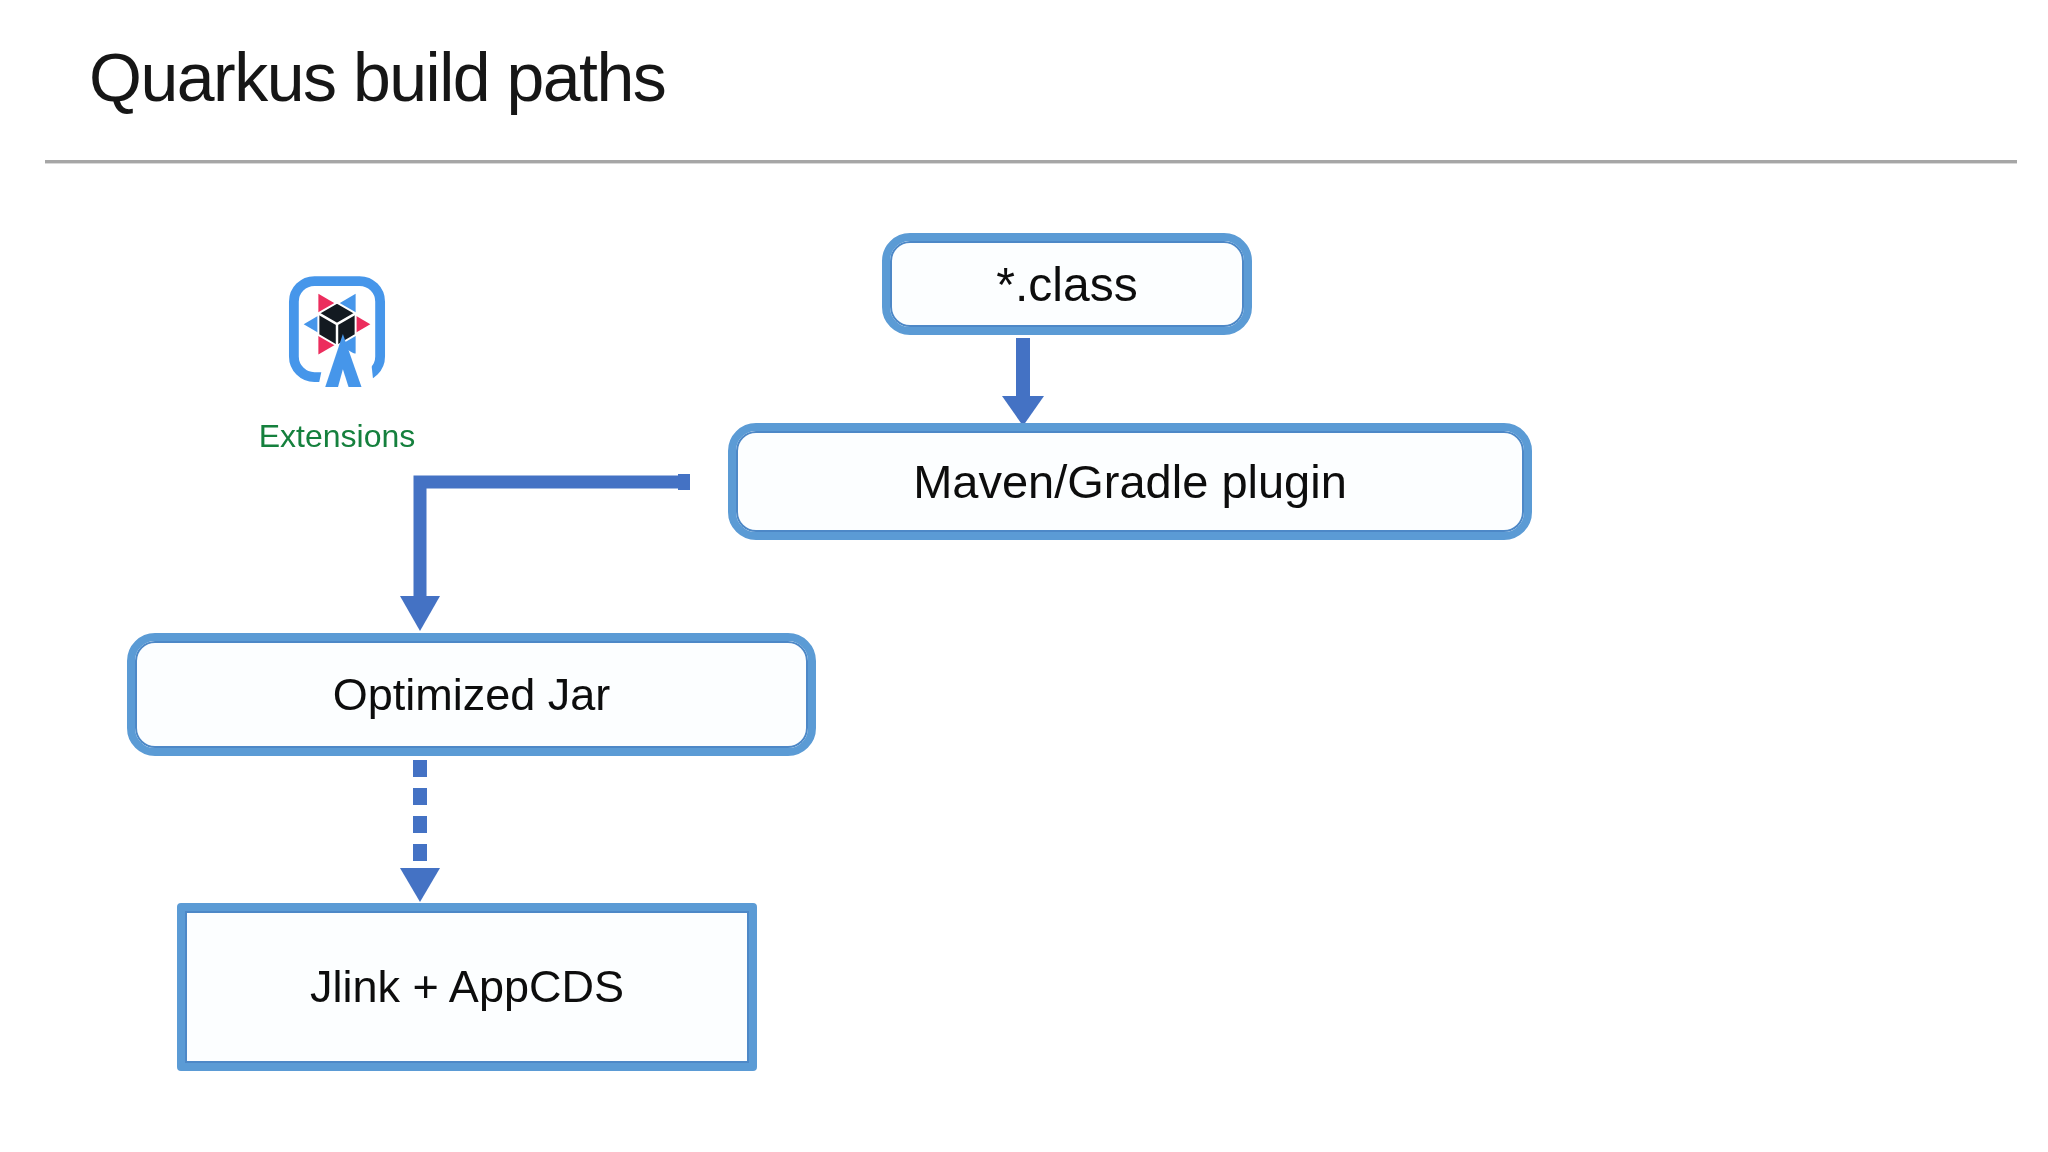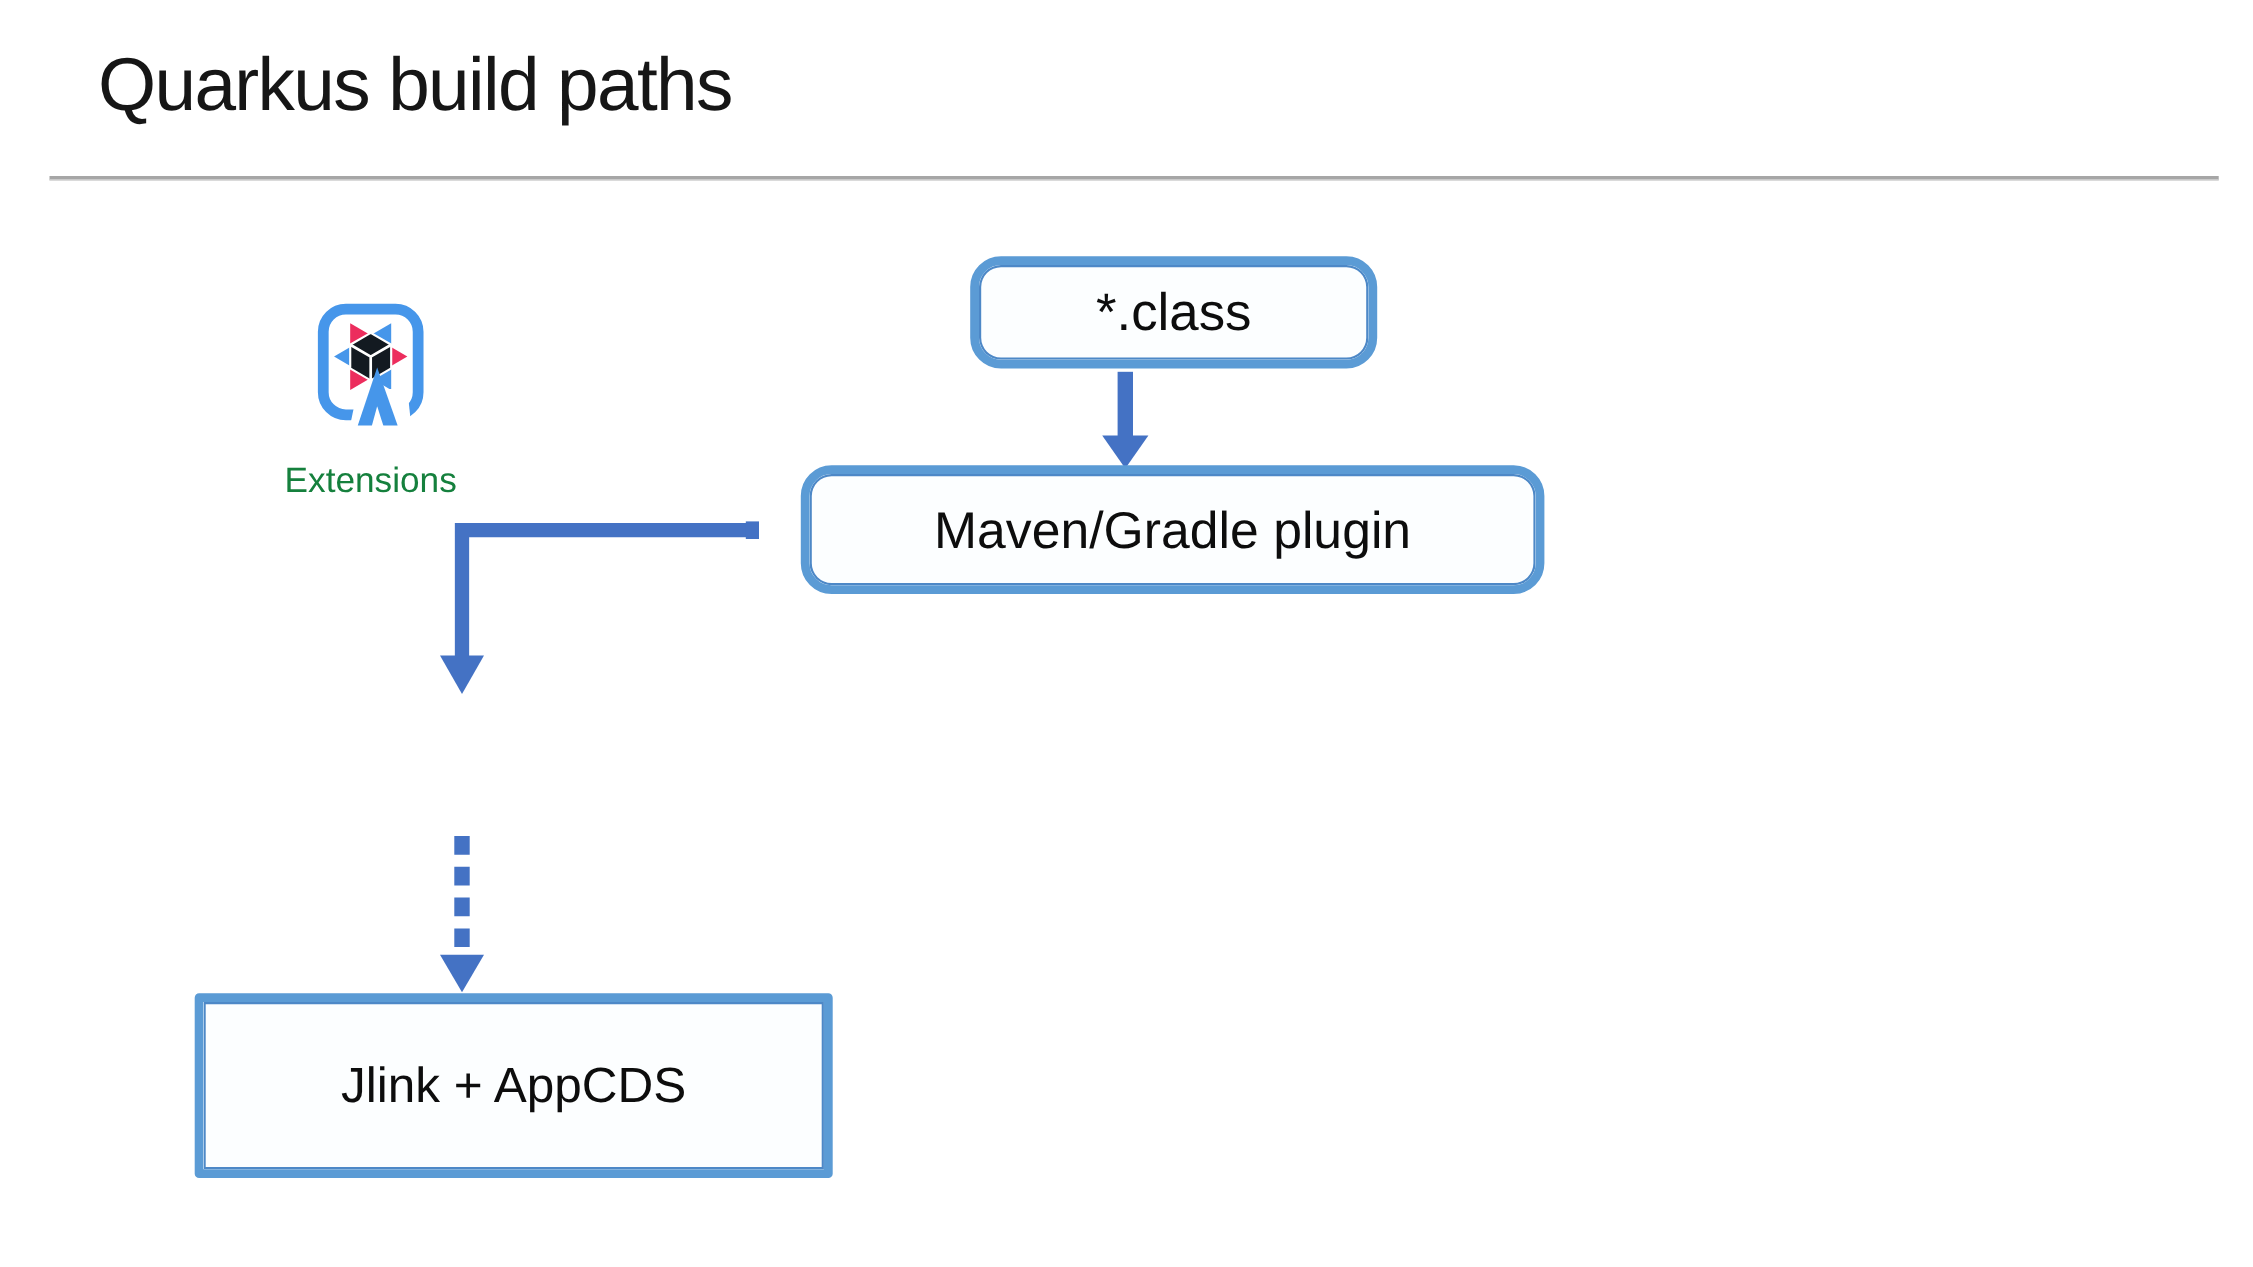--- a/index.html
+++ b/index.html
@@ -51,21 +51,21 @@
     border-radius: 28px;
     box-shadow: inset 0 0 0 2px #4d88c7;
     display: flex;
     align-items: center;
     justify-content: center;
     color: #0d0d0d;
     text-align: center;
     margin-left: 44px;
   }
   .node-class        { left: 838px; top: 233px; width: 370px; height: 102px; font-size: 48px; }
-  .node-maven        { left: 684px; top: 423px; width: 676px; height: 117px; font-size: 47px; }
+  .node-maven        { left: 684px; top: 423px; width: 804px; height: 117px; font-size: 47px; }
   .node-optimized    { left: 83px;  top: 633px; width: 689px; height: 123px; font-size: 45px; }
   .node-jlink        { left: 133px; top: 903px; width: 580px; height: 168px; font-size: 45px; border-radius: 4px; }
   .extensions-group {
     position: absolute;
     left: 217px;
     top: 274px;
     width: 240px;
     text-align: center;
   }
   .extensions-icon {
@@ -128,18 +128,21 @@
   </div>
 
   <div class="node node-class">
     <span>*.class</span>
   </div>
 
   <div class="node node-maven">
     <span>Maven/Gradle plugin</span>
   </div>
 
+  <div class="node node-optimized">
+    <span>Optimized Jar</span>
+  </div>
 
   <div class="node node-jlink">
     <span>Jlink + AppCDS</span>
   </div>
 
 </div>
 
 </body></html>

